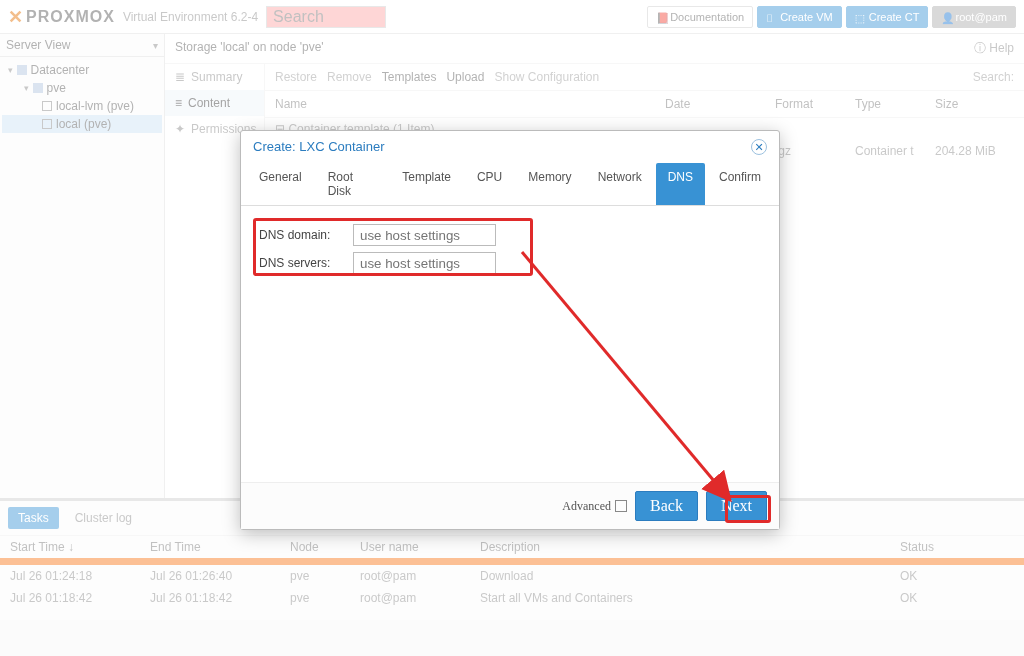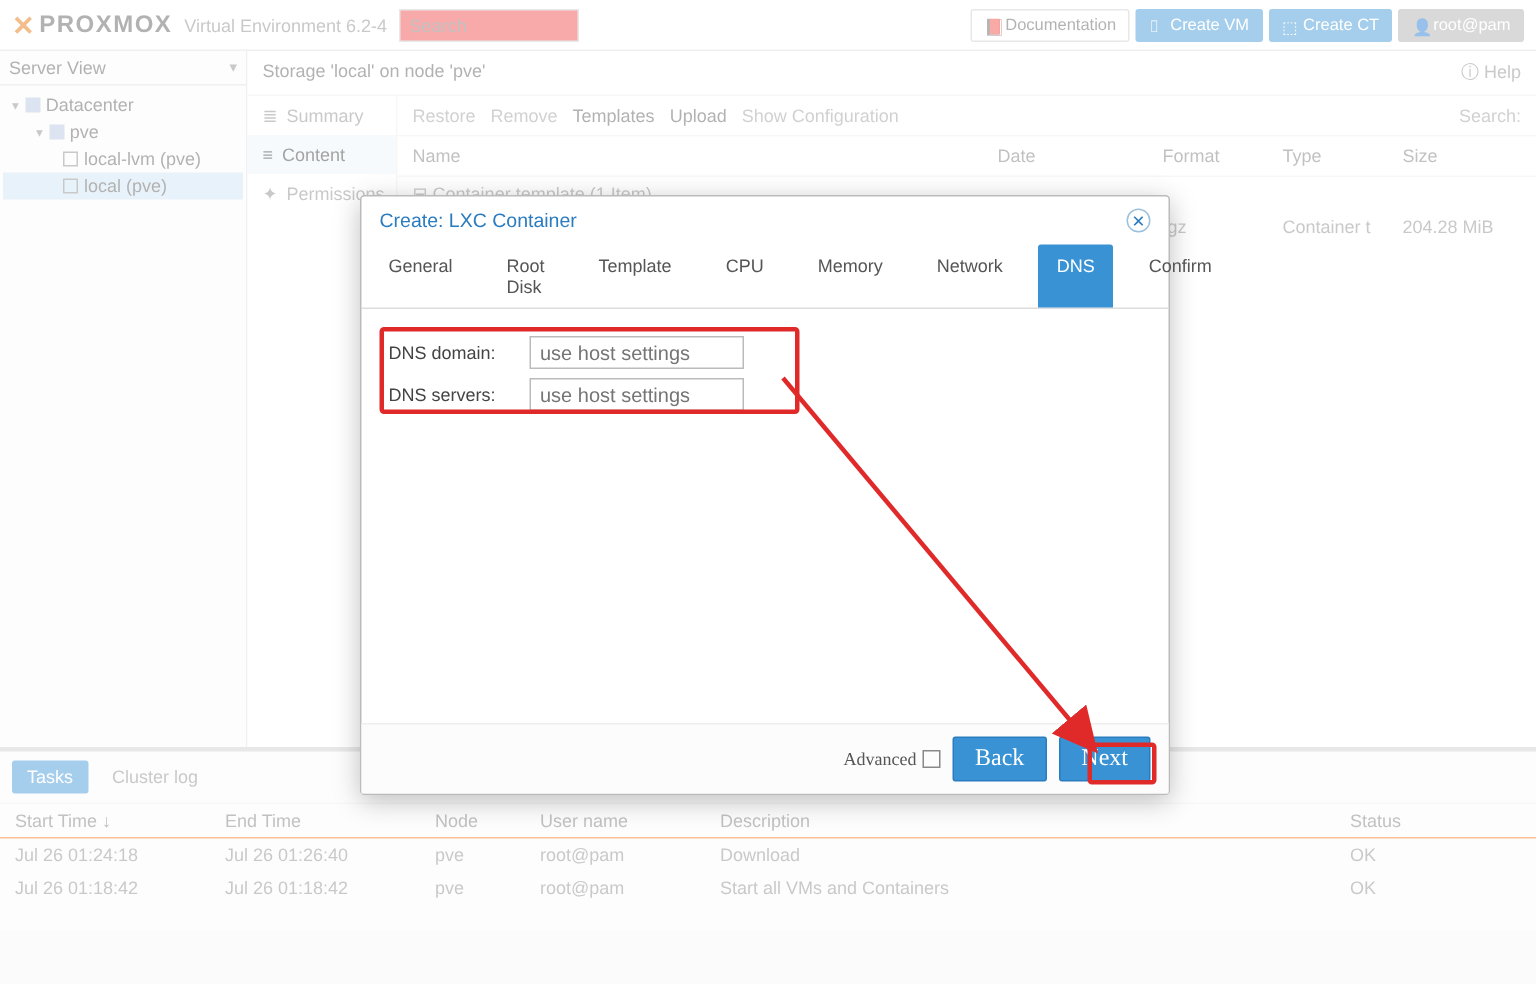--- a/index.html
+++ b/index.html
@@ -6,21 +6,21 @@
   body { font-family: Arial, Helvetica, sans-serif; font-size: 12px; color: #555; background: #f5f5f5; width: 1024px; height: 656px; position: relative; overflow: hidden; }
 
   
   .fade-layer { position: absolute; inset: 0; background: rgba(255,255,255,0.55); z-index: 5; pointer-events: none; }
 
   
   .topbar { height: 34px; background: #fff; border-bottom: 1px solid #ddd; display: flex; align-items: center; padding: 0 8px; gap: 8px; }
   .logo { font-weight: bold; font-size: 16px; letter-spacing: 1px; color: #555; display:flex; align-items:center; gap:2px;}
   .logo .x { color:#e57000; font-size:18px; }
   .env { color: #888; font-size: 12px; }
-  .search-top { width: 120px; height: 22px; border: 1px solid #ccc; padding: 2px 6px; font-size: 12px; background:#ef4444;}
+  .search-top { width: 120px; height: 22px; border: 1px solid #ccc; padding: 2px 6px; font-size: 16px; background:#fca5a5;}
   .top-right { margin-left: auto; display: flex; gap: 4px; }
   .top-btn { padding: 4px 8px; border: 1px solid #ccc; background: #fff; font-size: 11px; border-radius: 2px; color:#555; display:flex; align-items:center; gap:4px;}
   .top-btn.blue { background: #3892d4; border-color:#3892d4; color:#fff; }
   .top-btn.grey { background: #aaa; color:#fff; border-color:#aaa;}
   .icon-box{width:10px;height:10px;display:inline-block;}
 
   
   .main { display: flex; height: 464px; }
   .sidebar { width: 165px; border-right: 1px solid #ddd; background: #fafafa; }
   .sidebar-head { padding: 4px 6px; border-bottom: 1px solid #ddd; display:flex; align-items:center; justify-content:space-between;}
@@ -47,30 +47,30 @@
   .th{flex:0 0 auto;}
   .th.name{width:390px;} .th.date{width:110px;} .th.fmt{width:80px;} .th.type{width:80px;} .th.size{width:70px;}
   .table-row{display:flex; padding:4px 10px; color:#888;}
   .grp{padding:4px 10px; color:#888;}
 
   
   .bottom { height: 122px; border-top: 3px solid #ccc; background:#fafafa; }
   .btabs{display:flex; gap:6px; padding:6px 8px; align-items:center;}
   .btab{padding:4px 10px; border-radius:2px; color:#888;}
   .btab.act{background:#3892d4; color:#fff;}
-  .bhead{display:flex; padding:4px 10px; border-top:1px solid #eee; border-bottom:1px solid #f97316; color:#777;}
+  .bhead{display:flex; padding:4px 10px; border-top:1px solid #eee; border-bottom:7px solid #f97316; color:#777;}
   .bc{flex:0 0 auto;}
   .bc.st{width:140px;} .bc.et{width:140px;} .bc.nd{width:70px;} .bc.un{width:120px;} .bc.ds{width:420px;} .bc.sta{width:60px;}
   .brow{display:flex; padding:4px 10px; color:#888;}
 
   
   .modal { position: absolute; left: 240px; top: 130px; width: 540px; height: 400px; background: #fff; border: 1px solid #bbb; border-radius: 3px; box-shadow: 0 4px 18px rgba(0,0,0,0.25); z-index: 20; display:flex; flex-direction:column;}
   .m-title{padding:8px 12px; color:#2b7cbf; font-size:13px; display:flex; justify-content:space-between; }
   .m-close{width:16px;height:16px;border:1px solid #9cc1df;border-radius:50%;display:flex;align-items:center;justify-content:center;color:#2b7cbf;font-size:11px;cursor:pointer;}
-  .m-tabs{display:flex; border-bottom:1px solid #ddd; padding:0 6px; gap:12px;}
+  .m-tabs{display:flex; border-bottom:1px solid #ddd; padding:0 6px; gap:2px;}
   .m-tab{padding:7px 12px; color:#555; font-size:12px; cursor:pointer;}
   .m-tab.act{background:#3892d4; color:#fff; border-radius:2px 2px 0 0;}
   .m-body{flex:1; padding:12px; position:relative;}
   .field-row{display:flex; align-items:center; gap:8px; margin-bottom:6px;}
   .field-label{width:86px; text-align:left; color:#444;}
   .field-input{width:143px; height:22px; border:1px solid #bbb; padding:2px 6px; color:#888; background:#fff;}
   .m-footer{display:flex; align-items:center; justify-content:flex-end; gap:8px; padding:8px 12px; border-top:1px solid #eee; background:#fcfcfc;font-family:Liberation Serif, serif;}
   .m-btn{padding:5px 14px; background:#3892d4; color:#fff; border:1px solid #2b7cbf; border-radius:2px; cursor:pointer; font-size:16px;}
   .highlight-dns{position:absolute; border:3px solid #e02a2a; border-radius:3px; left:0px; top:0px; width:280px; height:58px; pointer-events:none;}
   .highlight-next{position:absolute; border:3px solid #e02a2a; border-radius:3px; right:8px; bottom:6px; width:46px; height:28px; pointer-events:none; z-index:25;}

